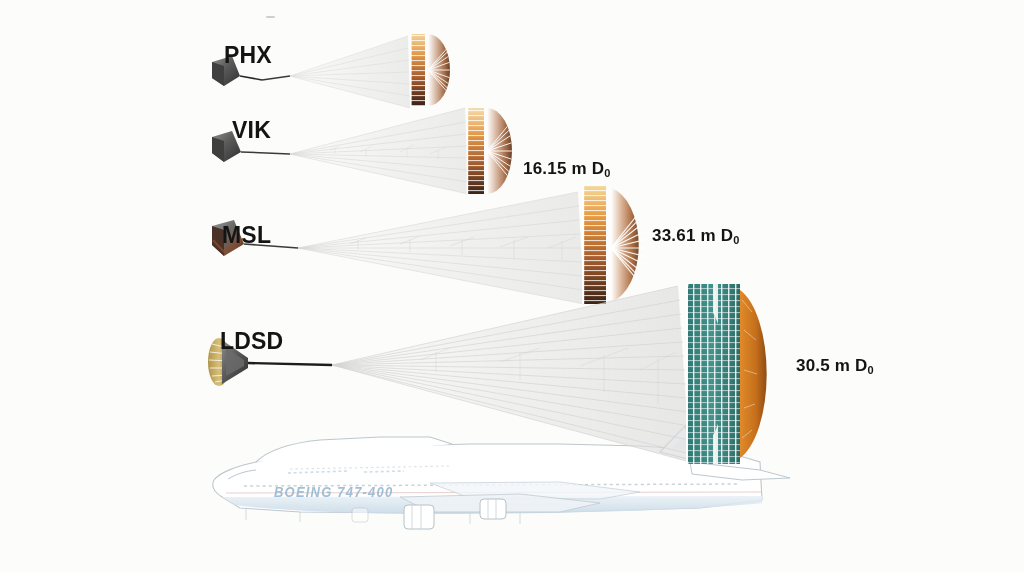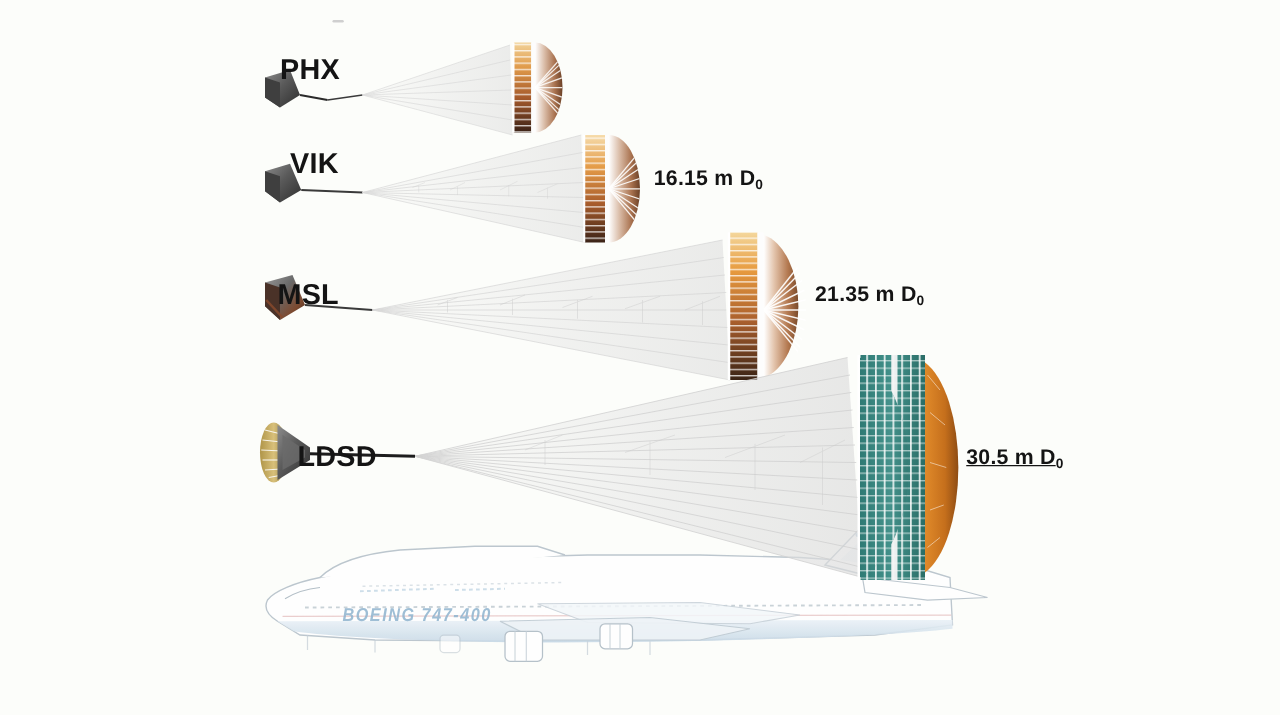--- a/index.html
+++ b/index.html
@@ -369,29 +369,29 @@
       </g>
     </g>
   </svg>
 
   <div class="lbl sys-lbl" style="left:224px;top:44px;">PHX</div>
 
   <div class="lbl sys-lbl" style="left:232px;top:119px;">VIK</div>
 
   <div class="lbl sys-lbl" style="left:222px;top:224px;">MSL</div>
 
-  <div class="lbl sys-lbl" style="left:238px;top:330px;margin-top:24px;">LDSD</div>
-
-  <div class="lbl dim-lbl" style="left:523px;top:134px;">
+  <div class="lbl sys-lbl" style="left:220px;top:330px;">LDSD</div>
+
+  <div class="lbl dim-lbl" style="left:523px;top:160px;">
     <span>16.15 m D</span><sub>0</sub>
   </div>
 
   <div class="lbl dim-lbl" style="left:652px;top:227px;">
-    <span>21.35 m D</span><sub>0</sub>
+    <span>33.61 m D</span><sub>0</sub>
   </div>
 
-  <div class="lbl dim-lbl" style="left:773px;top:357px;text-decoration:underline;">
+  <div class="lbl dim-lbl" style="left:796px;top:357px;">
     <span>30.5 m D</span><sub>0</sub>
   </div>
 
   <div style="position:absolute;left:274px;top:484px;font-size:13px;font-weight:bold;font-style:italic;letter-spacing:1.2px;color:#8fb4cf;opacity:0.85;transform:scaleY(1.15);">BOEING 747-400</div>
 
 </div>
 
 </body></html>

